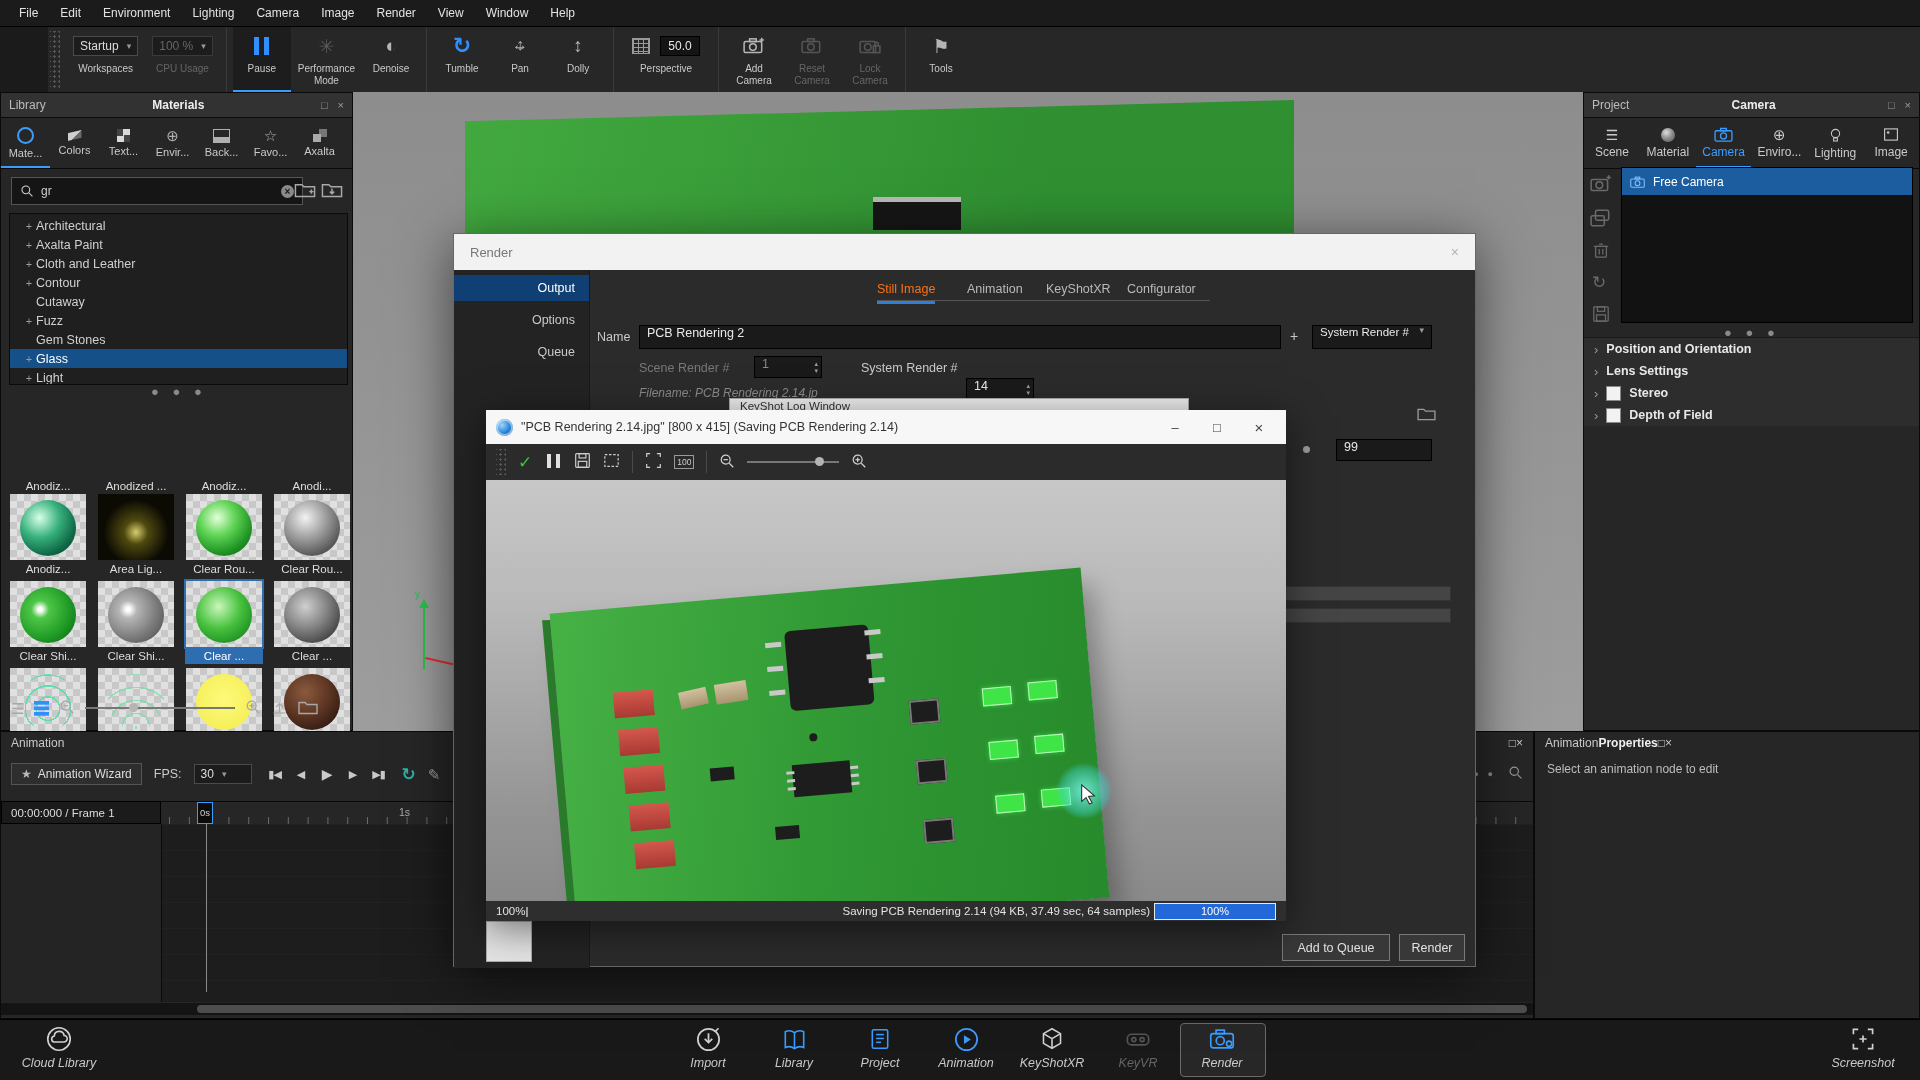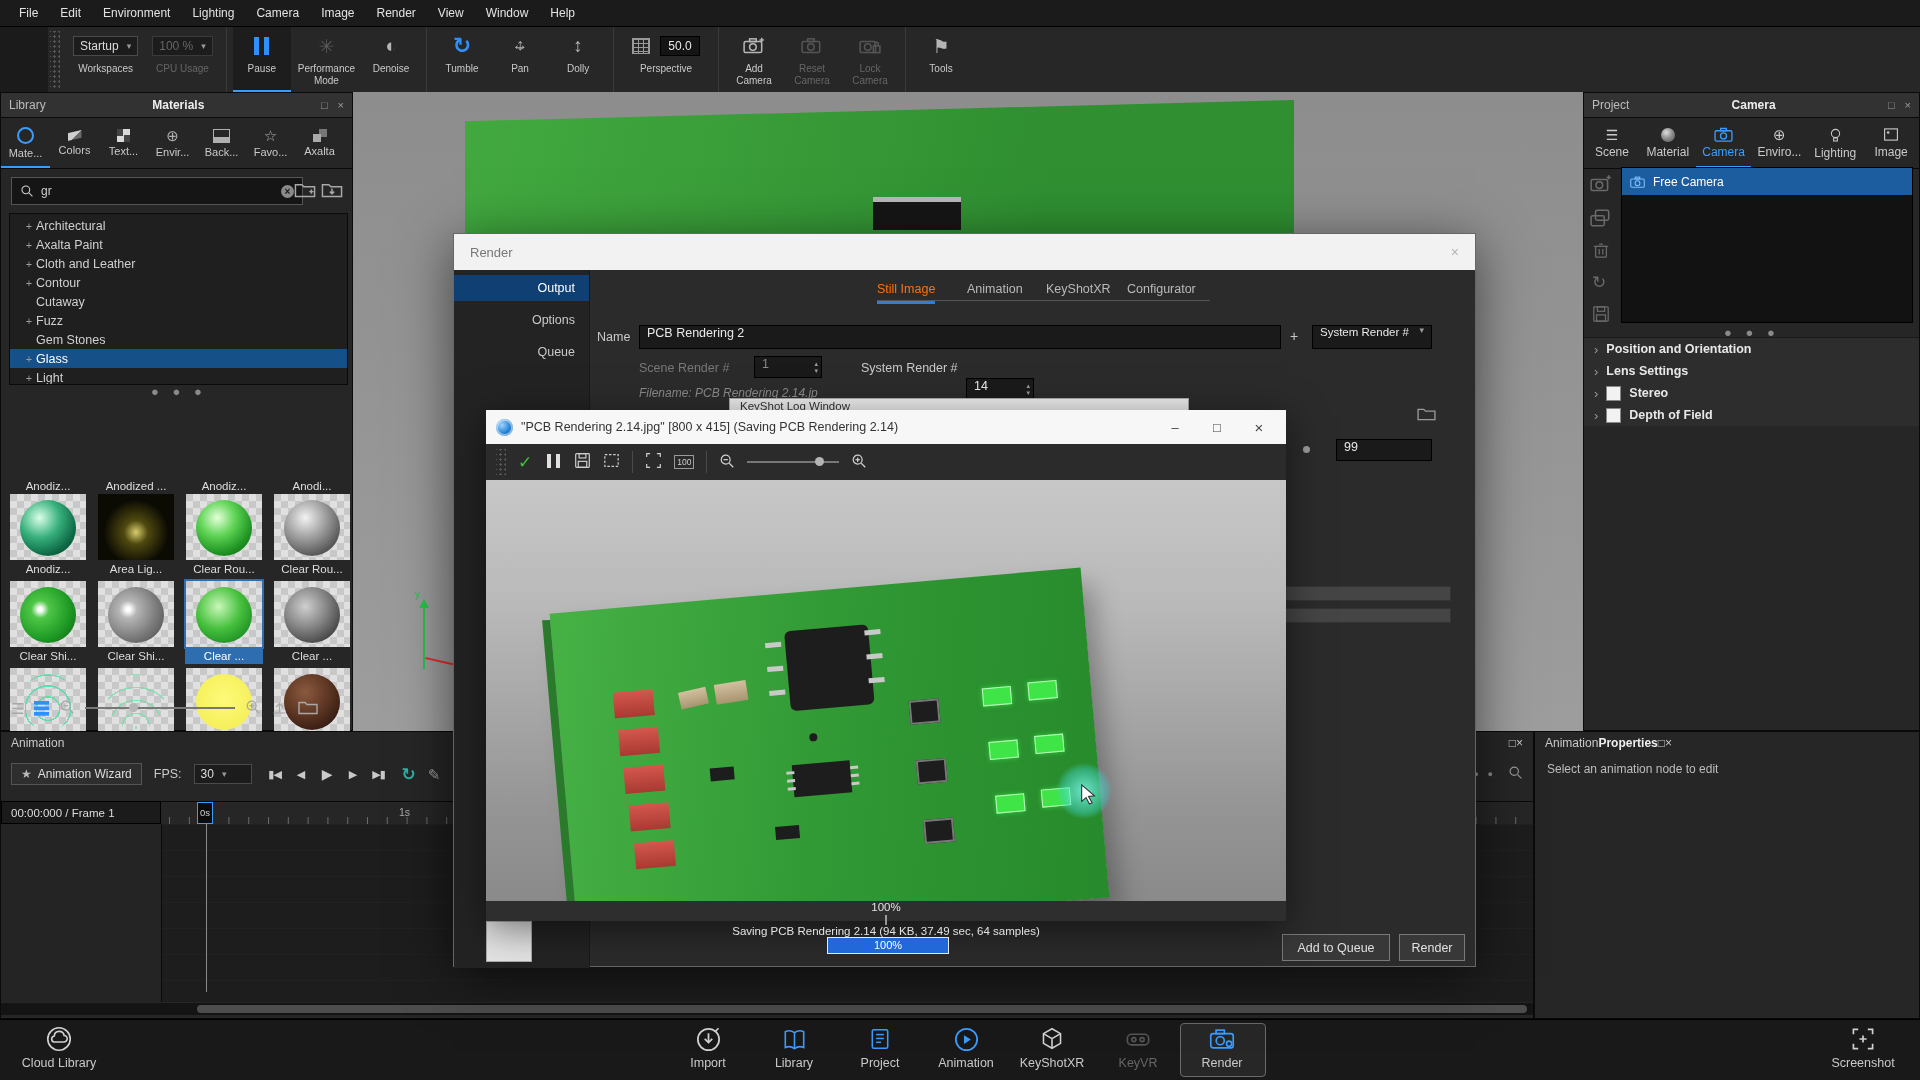--- a/index.html
+++ b/index.html
@@ -109,21 +109,21 @@
   .transport{display:flex;align-items:center;gap:4px;}
   .tbtn{min-width:22px;height:20px;display:flex;align-items:center;justify-content:center;color:#c9c9c9;font-size:11px;letter-spacing:-1px;}
   .ruler{background:#262626;border-top:1px solid #0a0a0a;border-bottom:1px solid #0a0a0a;
      background-image:linear-gradient(90deg,#6a6a6a 1px,transparent 1px);background-size:19.8px 8px;background-position:206px bottom;background-repeat:repeat-x;}
   .timebox{background:#1b1b1b;border:1px solid #000;color:#ddd;font-size:11.5px;display:flex;align-items:center;padding:0 9px;box-sizing:border-box;}
   .tlbody{background:#1d1d1d;background-image:repeating-linear-gradient(rgba(255,255,255,.018) 0 1px,transparent 1px 26px);}
   .hscroll{background:#141414;}
   .hscroll i{position:absolute;top:2px;height:8px;background:#4d4d4d;border-radius:4px;}
 
   
-  #dock{left:0;top:1019px;width:1920px;height:61px;background:#191919;border-top:1px solid #000;}
+  #dock{left:0;top:1019px;width:1920px;height:61px;background:#191919;border-top:1px solid #000;font-style:italic;}
   .dockitem{position:absolute;width:86px;text-align:center;color:#ccc;font-size:11.5px;}
   .dockitem .dicon{height:28px;display:flex;align-items:center;justify-content:center;color:#3b9cff;}
   .dockitem .dlabel{margin-top:3px;}
   .dockitem.graytone .dicon{color:#d0d0d0;}
   .dockitem.disabled .dicon{color:#555;}
   .dockitem.disabled .dlabel{color:#666;}
   .dockbox{position:absolute;border:1px solid #6a6a6a;border-radius:4px;background:#272727;}
 
   
   #dialog{left:453px;top:233px;width:1023px;height:734px;background:#2b2b2b;border:1px solid #666;box-shadow:0 10px 50px rgba(0,0,0,.55);z-index:10;box-sizing:border-box;}
@@ -141,21 +141,21 @@
   .dbtn{position:absolute;height:25px;background:#383838;border:1px solid #7a7a7a;color:#e0e0e0;font-size:12.5px;display:flex;align-items:center;justify-content:center;}
   .disbar{position:absolute;left:269px;width:726px;height:13px;background:#454545;border:1px solid #333;}
 
   
   #rwin{left:486px;top:410px;width:800px;height:511px;z-index:12;box-shadow:0 8px 36px rgba(0,0,0,.5);}
   #rw-title{left:0;top:0;width:100%;height:34px;background:#f7f7f7;display:flex;align-items:center;padding:0 10px;box-sizing:border-box;color:#333;font-size:12.5px;gap:8px;}
   .ksicon{width:17px;height:17px;border-radius:50%;background:radial-gradient(circle at 35% 35%,#9fd4ff,#1f7fd4 55%,#0a4f93);box-shadow:inset 0 0 0 2px rgba(255,255,255,.5);}
   .wbtn{width:34px;text-align:center;color:#444;font-size:13px;}
   #rw-tools{left:0;top:34px;width:100%;height:36px;background:#2b2b2b;display:flex;align-items:center;gap:12px;padding:0 10px;box-sizing:border-box;color:#cfcfcf;}
   #rw-img{left:0;top:70px;width:100%;height:421px;background:linear-gradient(#c7c7c7,#b9b9b9 30%,#959595 78%,#8a8a8a);overflow:hidden;}
-  #rw-status{left:0;top:491px;width:100%;height:20px;background:#2e2e2e;display:flex;align-items:center;padding:0 10px;box-sizing:border-box;color:#e2e2e2;font-size:11.5px;flex-direction:column;}
+  #rw-status{left:0;top:491px;width:100%;height:20px;background:#2e2e2e;display:flex;align-items:center;padding:0 10px;box-sizing:border-box;color:#e2e2e2;font-size:11.5px;}
   .pbar{width:120px;height:15px;border:1px solid #e8e8e8;background:#2268d8;color:#fff;text-align:center;line-height:15px;font-size:11px;}
   
   #board{position:absolute;left:77px;top:110px;width:533px;height:331px;transform:rotate(-5deg);background:linear-gradient(100deg,#46b145 0%,#2f9733 55%,#278a2c 100%);box-shadow:10px 18px 26px rgba(0,0,0,.28);}
   #board::before{content:"";position:absolute;left:-8px;top:6px;width:8px;height:100%;background:#2a7a2b;transform:skewY(4deg);}
   .red{position:absolute;width:40px;height:26px;background:linear-gradient(#d4574d,#a83a32);}
   .cap1{position:absolute;background:linear-gradient(#d2c0a0,#a8946f);}
   .blk{position:absolute;background:#1d1d1d;}
   .pin{position:absolute;background:#c9c9c9;height:5px;width:16px;}
   .led{position:absolute;width:27px;height:16px;background:#3fe546;border:1px solid #bdf5bf;box-shadow:0 0 5px rgba(60,230,70,.7);}
   

